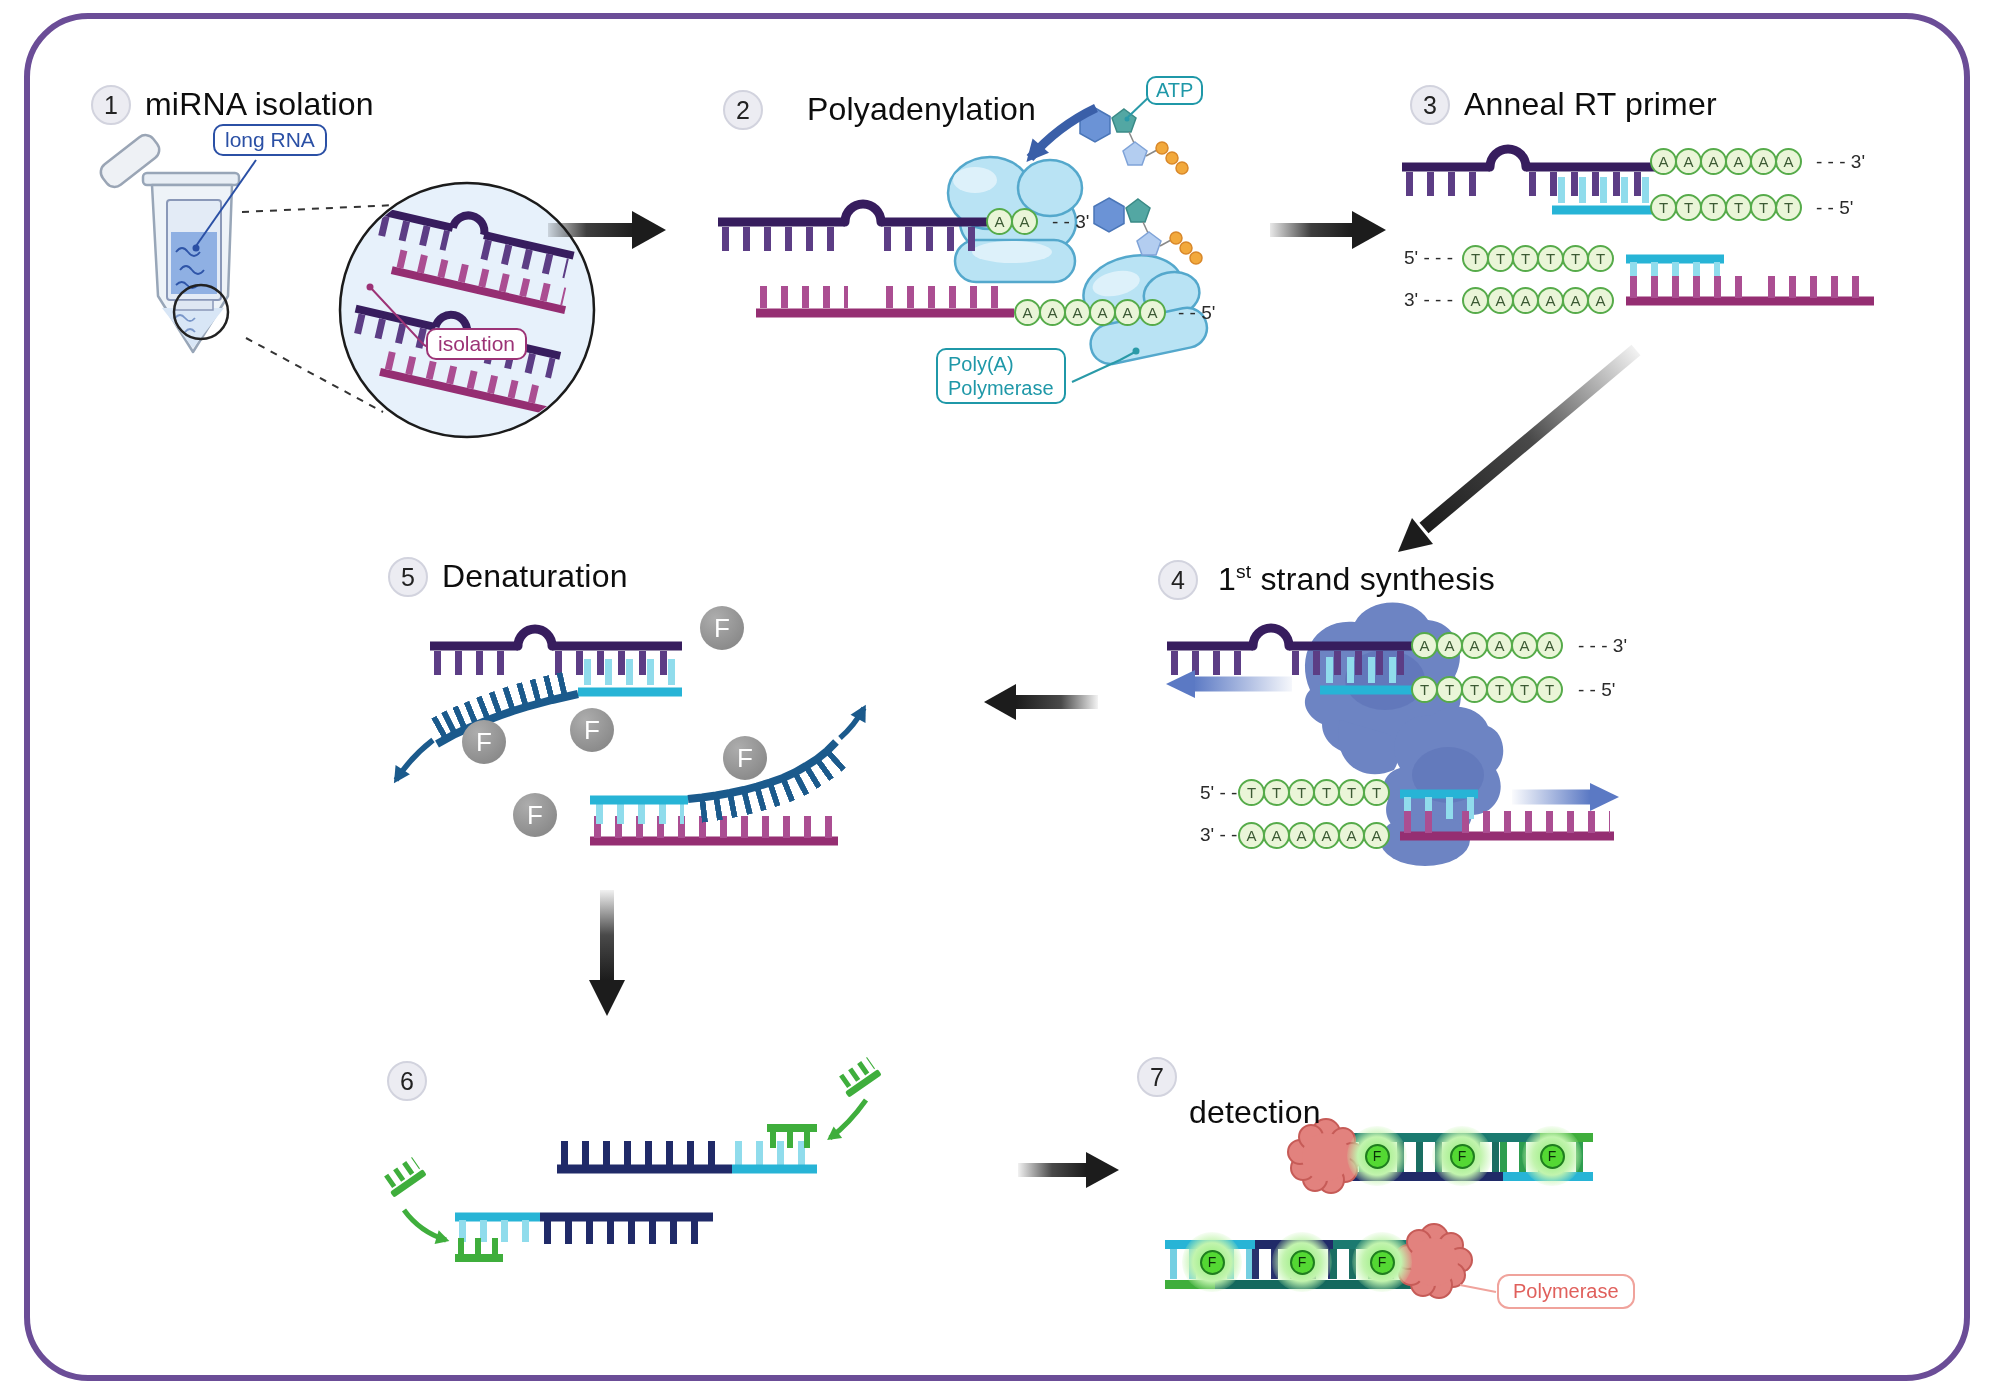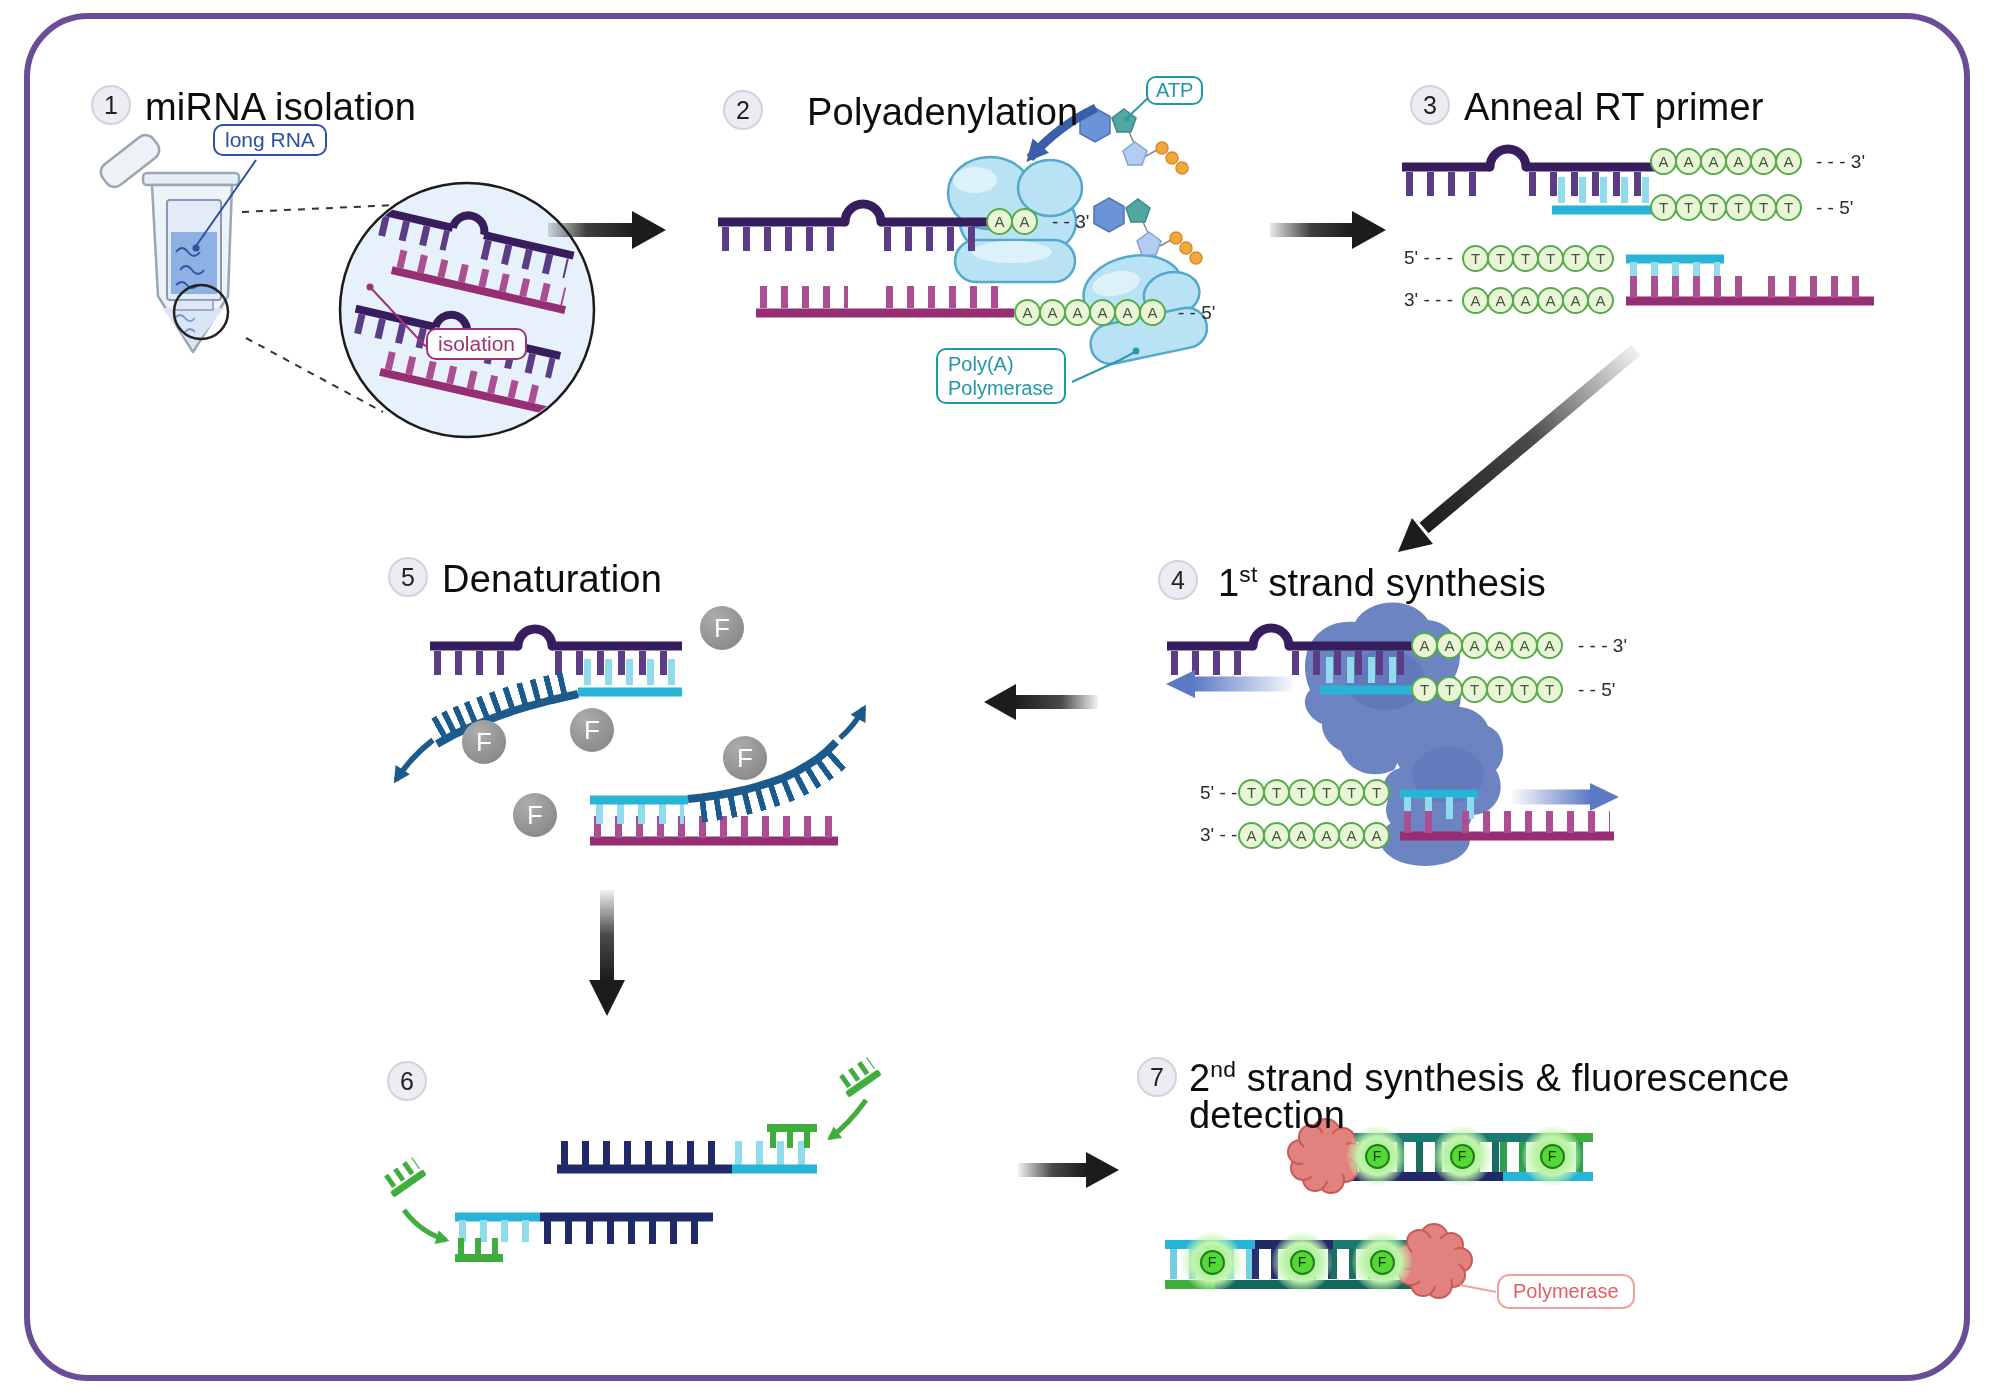--- a/index.html
+++ b/index.html
@@ -5,21 +5,21 @@
   html,body{margin:0;padding:0;background:#fff;}
   #canvas{position:relative;width:2000px;height:1400px;background:#fff;overflow:hidden;
           font-family:"Liberation Sans",sans-serif;}
   #frame{position:absolute;left:24px;top:13px;width:1946px;height:1368px;
          border:6px solid var(--border,#6b4d97);border-radius:64px;box-sizing:border-box;}
   #art{position:absolute;left:0;top:0;z-index:1;}
   .ov{position:absolute;z-index:2;}
   .stepnum{width:40px;height:40px;border-radius:50%;background:var(--step-circle-fill,#ececf2);
            border:2px solid var(--step-circle-border,#d2d3de);color:#222;font-size:25px;
            display:flex;align-items:center;justify-content:center;box-sizing:border-box;}
-  .title{font-size:38px;color:#0d0d0d;font-weight:500;white-space:nowrap;letter-spacing:.2px;}
+  .title{font-size:32px;color:#0d0d0d;font-weight:500;white-space:nowrap;letter-spacing:.2px;}
   .title sup{font-size:60%;text-align:center;}
   .chain{display:flex;}
   .nt{width:27px;height:27px;border-radius:50%;background:var(--nt-fill,#eaf5d8);
       border:2px solid var(--nt-stroke,#56ab4a);color:#3c5a34;font-size:15px;line-height:23px;
       text-align:center;margin-left:-2px;box-sizing:border-box;flex:none;}
   .plab{font-size:19px;color:#2b2b2b;white-space:pre;}
   .lblbox{border-radius:10px;border:2px solid;background:#fff;padding:2px 10px;font-size:21px;white-space:nowrap;}
   .lbl-blue{color:var(--label-blue,#2b50a5);border-color:var(--label-blue,#2b50a5);}
   .lbl-mag{color:var(--label-magenta,#9c3376);border-color:var(--label-magenta,#9c3376);}
   .lbl-teal{color:var(--label-teal,#1f98a8);border-color:var(--label-teal,#1f98a8);font-size:20px;}
@@ -371,21 +371,20 @@
   <div class="ov stepnum" style="left:723px;top:90px">2</div>
   <div class="ov title" style="left:807px;top:91px">Polyadenylation</div>
   <div class="ov stepnum" style="left:1410px;top:85px">3</div>
   <div class="ov title" style="left:1464px;top:86px">Anneal RT primer</div>
   <div class="ov stepnum" style="left:1158px;top:560px">4</div>
   <div class="ov title" style="left:1218px;top:561px"><span>1</span><sup>st</sup><span> strand synthesis</span></div>
   <div class="ov stepnum" style="left:388px;top:557px">5</div>
   <div class="ov title" style="left:442px;top:558px">Denaturation</div>
   <div class="ov stepnum" style="left:387px;top:1061px">6</div>
   <div class="ov stepnum" style="left:1137px;top:1057px">7</div>
-  <div class="ov title" style="left:1189px;top:1056px"><span>2</span><sup>nd</sup><span> strand synthesis &amp; fluorescence</span></div>
   <div class="ov title" style="left:1189px;top:1094px">detection</div>
 
   <div class="ov lblbox lbl-blue" style="left:213px;top:124px">long RNA</div>
   <div class="ov lblbox lbl-mag" style="left:426px;top:328px">isolation</div>
   <div class="ov lblbox lbl-teal" style="left:1146px;top:76px;padding:1px 8px">ATP</div>
   <div class="ov lblbox lbl-teal" style="left:936px;top:348px;line-height:1.2">
       <div>Poly(A)</div>
       <div>Polymerase</div>
     </div>
   <div class="ov lblbox lbl-pink" style="left:1497px;top:1274px">Polymerase</div>

